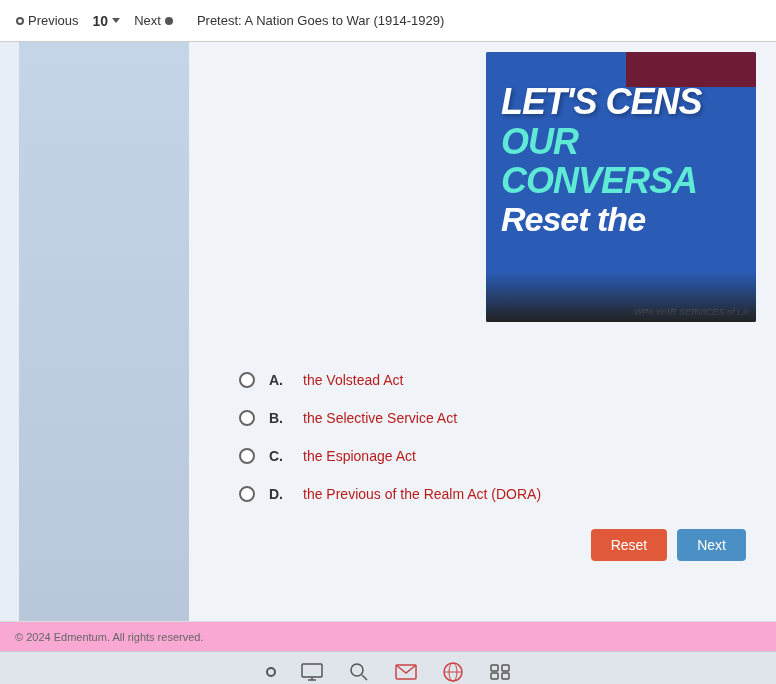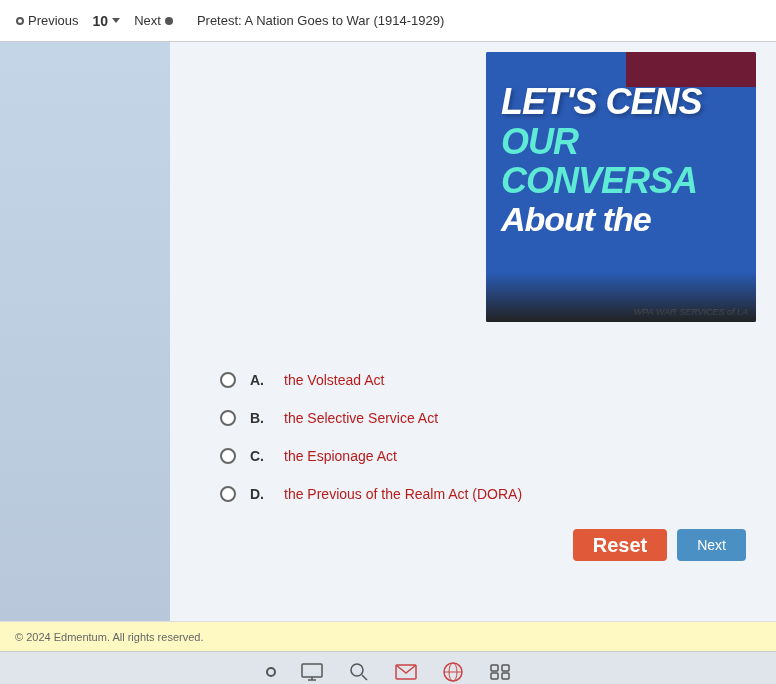--- a/index.html
+++ b/index.html
@@ -64,20 +64,21 @@
       font-size: 13px;
       color: #333;
       margin-left: 10px;
     }
 
     
     .main-content {
       display: flex;
       height: calc(684px - 35px - 30px - 40px);
       background: #dce5ee;
+      margin-left: 19px;
     }
 
     
     .left-panel {
       width: 170px;
       background: linear-gradient(to bottom, #c5d5e8, #b8c8da);
       flex-shrink: 0;
     }
 
     
@@ -197,39 +198,39 @@
       right: 30px;
       display: flex;
       gap: 10px;
     }
     .btn-reset {
       background: #e05a3a;
       color: white;
       border: none;
       padding: 4px 20px;
       border-radius: 4px;
-      font-size: 20px;
-      cursor: pointer;
-      font-weight: 700;
+      font-size: 14px;
+      cursor: pointer;
+      font-weight: 400;
     }
     .btn-next {
       background: #4a90c4;
       color: white;
       border: none;
       padding: 8px 20px;
       border-radius: 4px;
       font-size: 14px;
       cursor: pointer;
       font-weight: 500;
     }
 
     
     .footer {
       height: 30px;
-      background: #fef9c3;
+      background: #f9a8d4;
       display: flex;
       align-items: center;
       padding: 12px 15px;
       font-size: 11px;
       color: #666;
       border-top: 1px solid #ddd;
     }
 
     
     .taskbar {
@@ -285,21 +286,21 @@
 
   <div class="left-panel"></div>
 
   <div class="quiz-panel">
 
     <div class="image-area">
       <div class="poster-bg">
         <div class="poster-top-strip"></div>
         <div class="poster-text1">LET'S CENS</div>
         <div class="poster-text2">OUR CONVERSA</div>
-        <div class="poster-text3">About the</div>
+        <div class="poster-text3">Reset the</div>
         <div class="poster-bottom-text">WPA WAR SERVICES of LA</div>
       </div>
       <div class="image-dark-overlay"></div>
     </div>
 
     <div class="choices-container">
 
       <div class="choice-item">
         <div class="radio-outer"></div>
         <span class="choice-letter">A.</span>

